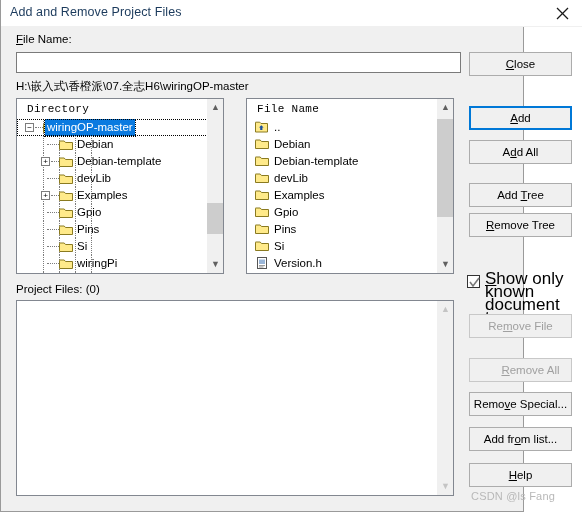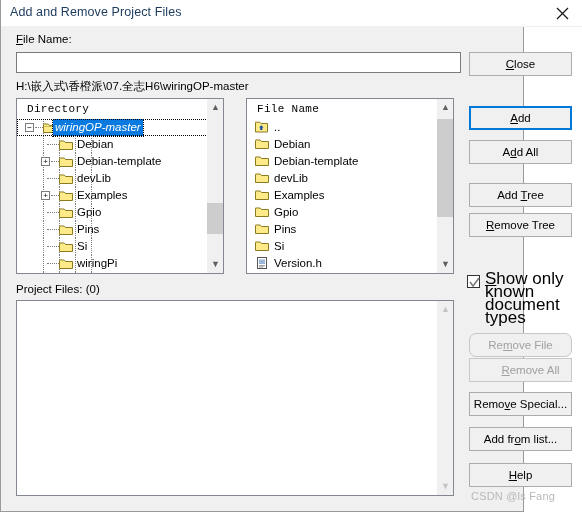--- a/index.html
+++ b/index.html
@@ -255,21 +255,21 @@
           <span class="tdots" style="left:26px;"></span>
           <span class="tdots" style="left:42px;"></span>
           <span class="tdots" style="left:58px;"></span>
           <span class="tdots" style="left:74px;"></span>
           <span class="expander" style="left:8px;">−</span>
           <span class="hline" style="left:18px; width:8px;"></span>
           <span class="fico" style="left:26px;"><svg width="14" height="12" viewBox="0 0 14 12">
               <path d="M0.5 2.5 L0.5 10.5 L13.5 10.5 L13.5 3.5 L6.5 3.5 L5.2 2.0 L0.5 2.0 Z" fill="#ffea8a" stroke="#8a7a20" stroke-width="1"></path>
               <path d="M1.5 4.5 L12.5 4.5" stroke="#8a7a20" stroke-width="0.7" opacity="0.6"></path>
             </svg></span>
-          <span class="tlabel sel" style="left:36px;font-style:italic;">wiringOP-master</span>
+          <span class="tlabel sel" style="left:28px;">wiringOP-master</span>
           <span class="selrow-focus"></span>
         </div>
         <div class="trow">
           <span class="tdots" style="left:26px;"></span>
           <span class="tdots" style="left:42px;"></span>
           <span class="tdots" style="left:58px;"></span>
           <span class="tdots" style="left:74px;"></span>
           <span class="hline" style="left:30px; width:12px;"></span>
           <span class="fico" style="left:42px;"><svg width="14" height="12" viewBox="0 0 14 12">
               <path d="M0.5 2.5 L0.5 10.5 L13.5 10.5 L13.5 3.5 L6.5 3.5 L5.2 2.0 L0.5 2.0 Z" fill="#ffea8a" stroke="#8a7a20" stroke-width="1"></path>
@@ -440,21 +440,21 @@
 
   <div id="chk-wrap">
     <div id="chk-box">
       <svg width="11" height="11" viewBox="0 0 11 11" aria-hidden="true">
         <polyline points="1,5 4,9 10,1" fill="none" stroke="#7a7a7a" stroke-width="1.6"></polyline>
       </svg>
     </div>
     <div id="chk-label"><span class="ul">S</span>how only known document types</div>
   </div>
 
-  <div class="btn dis" style="top:333px;border-radius:7px;">
+  <div class="btn dis" style="top:314px;">
       <span>Re<span class="ul">m</span>ove File</span>
     </div>
   <div class="btn dis" style="top:358px;padding-left:20px;">
       <span><span class="ul">R</span>emove All</span>
     </div>
   <div class="btn" style="top:392px;">
       <span>Remo<span class="ul">v</span>e Special...</span>
     </div>
   <div class="btn" style="top:427px;">
       <span>Add fr<span class="ul">o</span>m list...</span>

